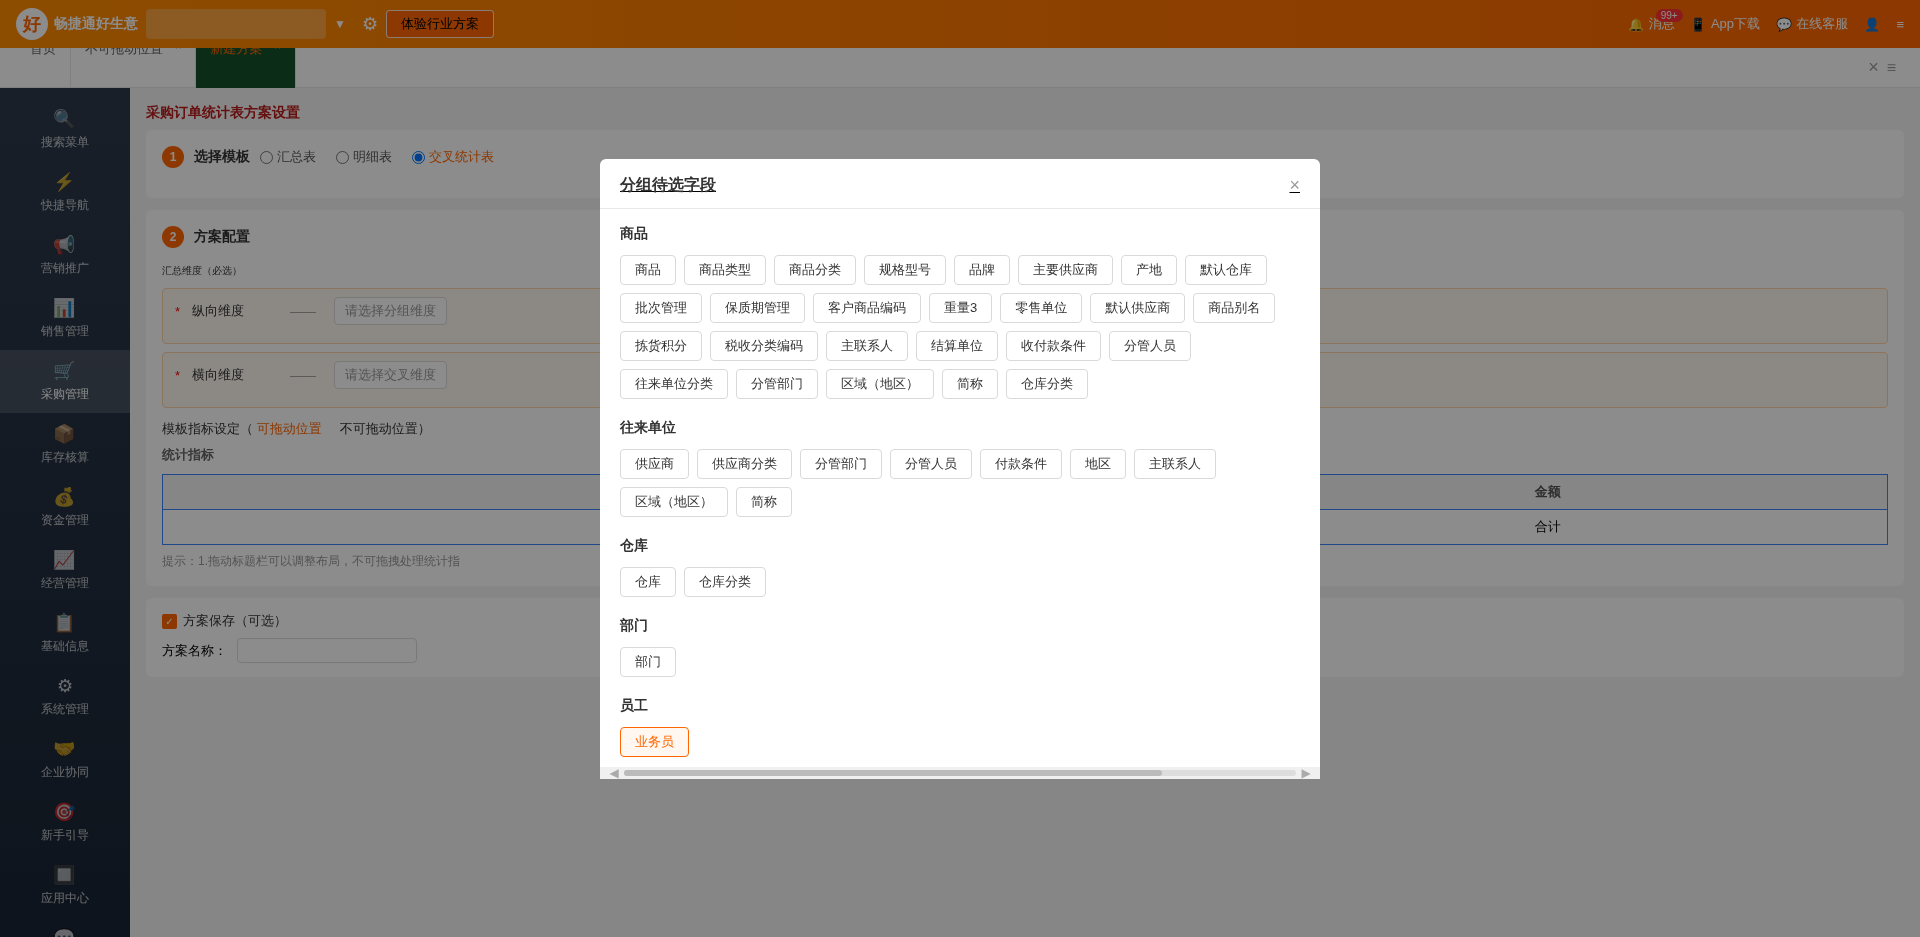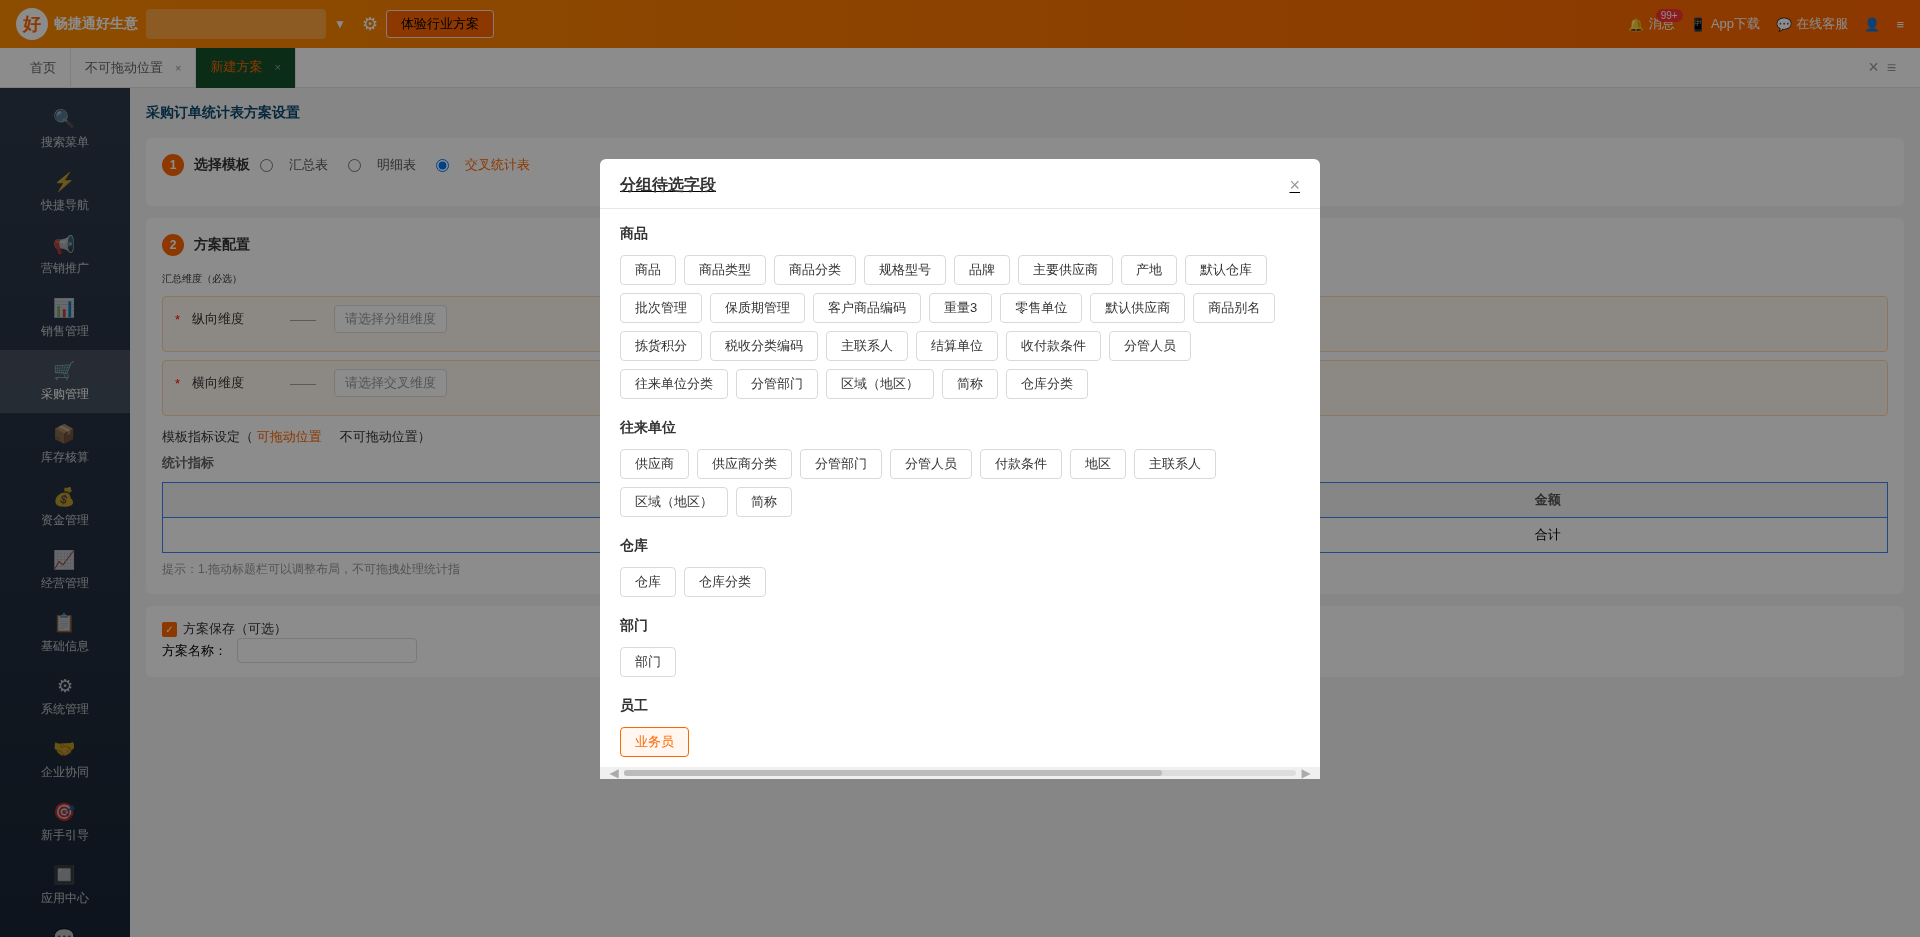--- a/index.html
+++ b/index.html
@@ -97,21 +97,21 @@
       background: white;
       display: flex;
       align-items: center;
       padding: 0 16px;
       border-bottom: 1px solid #e8e8e8;
       gap: 0;
     }
     .tab-item {
       height: 56px;
       display: flex;
-      align-items: center;
+      align-items: flex-start;
       padding: 0 14px;
       font-size: 13px;
       cursor: pointer;
       border-right: 1px solid #e8e8e8;
       gap: 8px;
       color: #666;
     }
     .tab-item.active {
       color: #ff6600;
       background: #14532d;
@@ -157,22 +157,22 @@
     .content-area {
       flex: 1;
       background: #f5f5f5;
       overflow: auto;
       padding: 16px;
       position: relative;
     }
     .page-title {
       font-size: 14px;
       font-weight: bold;
-      color: #0c4a6e;
-      margin-bottom: 16px;
+      color: #b91c1c;
+      margin-bottom: 8px;
     }
 
     
     .step-section {
       background: white;
       border-radius: 6px;
       padding: 16px;
       margin-bottom: 12px;
     }
     .step-header {
@@ -188,21 +188,21 @@
       color: white;
       border-radius: 50%;
       display: flex;
       align-items: center;
       justify-content: center;
       font-size: 12px;
       font-weight: bold;
     }
     .step-title { font-weight: bold; font-size: 14px; color: #333; }
     .radio-group { display: flex; gap: 20px; align-items: center; }
-    .radio-item { display: flex; align-items: center; gap: 16px; cursor: pointer; font-size: 13px; color: #555; }
+    .radio-item { display: flex; align-items: center; gap: 4px; cursor: pointer; font-size: 13px; color: #555; }
     .radio-selected { color: #ff6600; }
 
     .form-row { display: flex; align-items: center; gap: 12px; margin-bottom: 10px; }
     .form-label { color: #333; font-size: 13px; min-width: 80px; }
     .required-star { color: red; }
     .dotted-line { color: #999; margin: 0 6px; }
     .select-placeholder { color: #999; font-size: 13px; border: 1px solid #ddd; border-radius: 4px; padding: 4px 10px; background: white; }
 
     
     .dimension-row {
@@ -224,21 +224,21 @@
       padding: 8px 12px;
       text-align: center;
       font-size: 13px;
     }
     .indicator-table th { background: #f5f5f5; color: #555; }
 
     
     .save-section { background: white; border-radius: 6px; padding: 14px 16px; }
     .save-checkbox { display: flex; align-items: center; gap: 6px; font-size: 13px; color: #333; cursor: pointer; }
     .checkbox-checked { width: 15px; height: 15px; background: #ff6600; border-radius: 2px; display: flex; align-items: center; justify-content: center; color: white; font-size: 10px; }
-    .save-name-row { display: flex; align-items: center; gap: 10px; }
+    .save-name-row { display: flex; align-items: center; gap: 10px; margin-top: 8px; }
     .save-name-input { border: 1px solid #ddd; border-radius: 4px; padding: 4px 10px; width: 180px; font-size: 13px; }
 
     
     .modal-overlay {
       position: fixed;
       top: 0; left: 0; right: 0; bottom: 0;
       background: rgba(0,0,0,0.45);
       z-index: 1000;
       display: flex;
       align-items: center;

